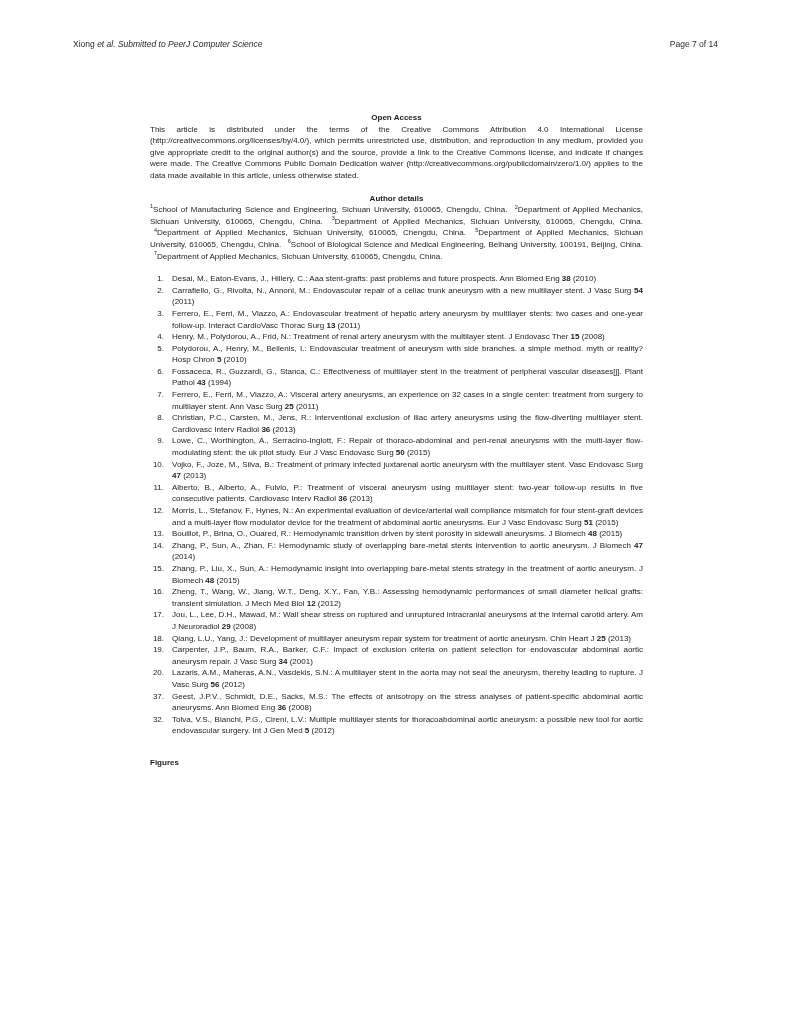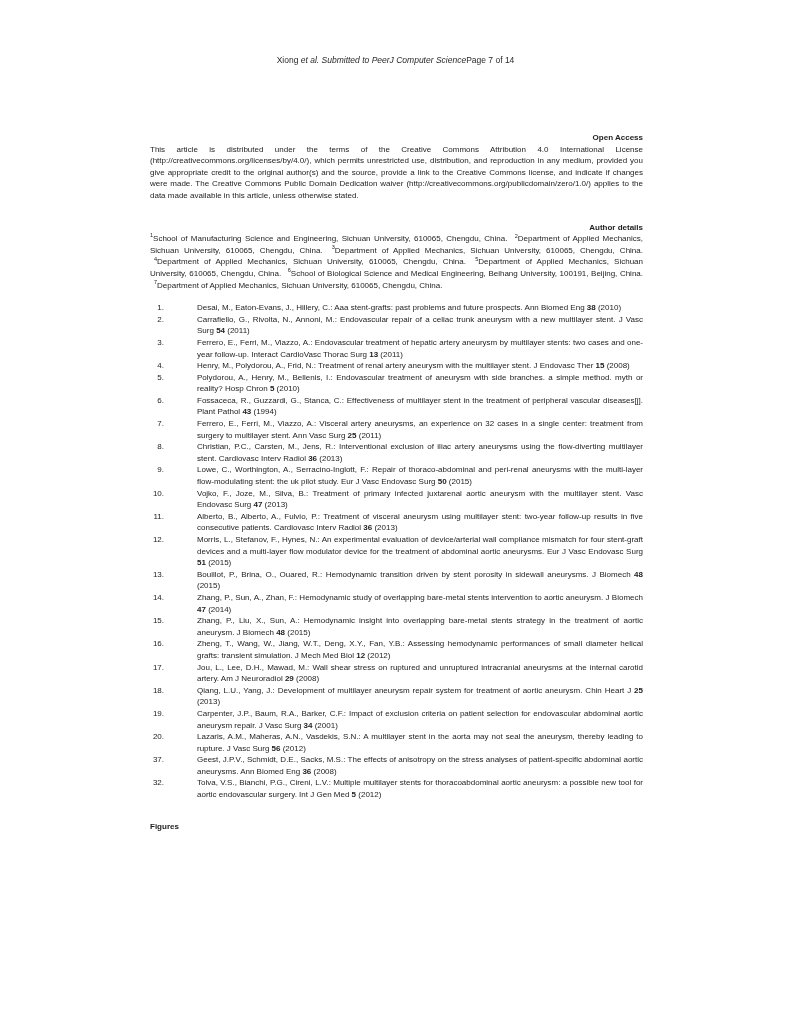--- a/index.html
+++ b/index.html
@@ -9,59 +9,57 @@
     font-family: "Liberation Sans", sans-serif;
     color: #1d1d1d;
     position: relative;
   }
   .running-head {
     position: absolute;
     top: 39px;
     left: 73px;
     right: 73px;
     display: flex;
-    justify-content: center;
+    justify-content: space-between;
     font-size: 8.5px;
     color: #2a2a2a;
-    margin-top: 16px;
   }
   .head-left i { font-style: italic; }
   .content {
     position: absolute;
     left: 150px;
     top: 112px;
     width: 493px;
     font-size: 8px;
     line-height: 11.6px;
     text-align: justify;
   }
   h3.sec-heading {
     font-size: 8px;
     font-weight: bold;
     line-height: 11.6px;
-    text-align: right;
-    margin-top: 20px;
+    text-align: center;
   }
   .section { margin-bottom: 11px; }
   .para { text-align: justify; }
   sup {
     font-size: 5.5px;
     line-height: 0;
     vertical-align: super;
   }
   sup.aff:not(:first-child) { margin-left: 4px; }
   .ref-list { list-style: none; }
   .ref-item { display: flex; }
   .ref-num {
     flex: 0 0 14px;
     text-align: right;
     margin-right: 8px;
     white-space: nowrap;
   }
-  .ref-body { flex: 1; text-align: justify; margin-left: 25px; }
+  .ref-body { flex: 1; text-align: justify; }
   .ref-body b { font-weight: bold; }
   .figures-heading {
     font-size: 8px;
     font-weight: bold;
     line-height: 11.6px;
     margin-top: 20px;
   }
 </style>
 </head>
 <body>

